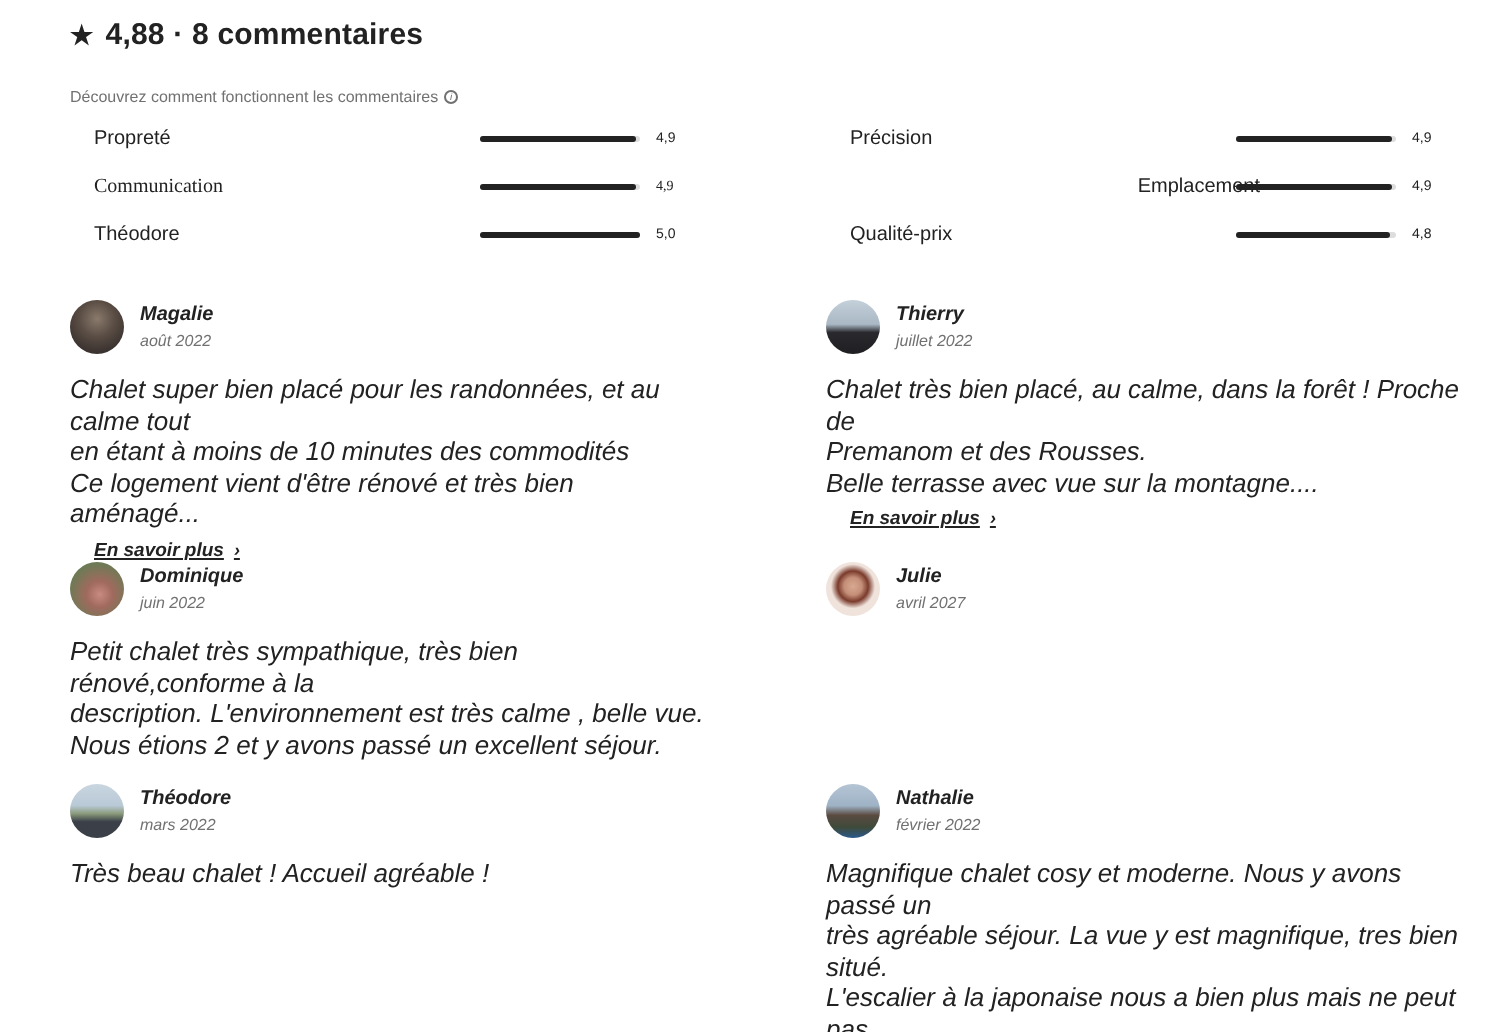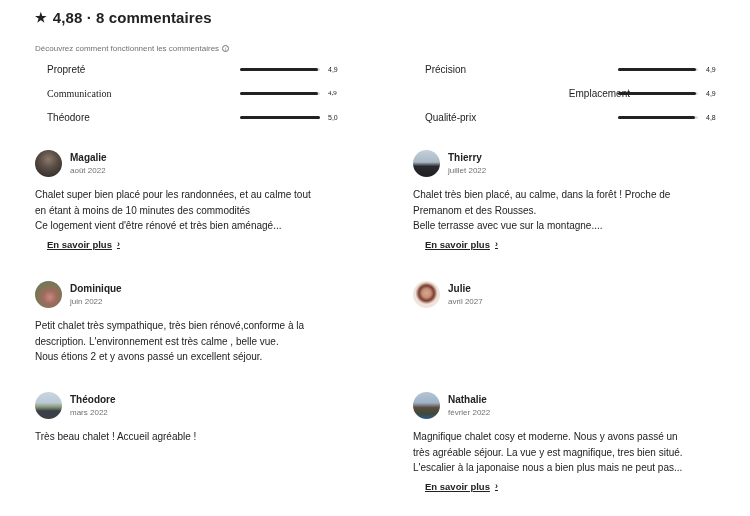--- a/index.html
+++ b/index.html
@@ -12,26 +12,26 @@
   .subtitle { font-size: 8px; color: #717171; margin-top: 18px; display: flex; align-items: center; gap: 3px; }
   .info-icon { display: inline-block; width: 7px; height: 7px; border: 0.8px solid #717171; border-radius: 50%; font-size: 5px; line-height: 6px; text-align: center; color: #717171; font-style: italic; }
 
   .ratings { position: absolute; top: 62px; left: 35px; width: 683px; }
   .rating-row { position: absolute; height: 14px; width: 305px; display: flex; align-items: center; padding-left: 12px; }
   .rating-label { font-size: 10px; color: #222; width: 205px; }
   .rating-bar { position: absolute; left: 205px; width: 80px; height: 3px; background: #dddddd; border-radius: 2px; }
   .rating-fill { height: 3px; background: #222222; border-radius: 2px; }
   .rating-value { position: absolute; left: 293px; font-size: 7px; color: #222; }
 
-  .review { position: absolute; width: 320px; }
+  .review { position: absolute; width: 320px; font-style: italic; }
   .review-head { display: flex; align-items: center; height: 28px; }
   .avatar { width: 27px; height: 27px; border-radius: 50%; margin-right: 8px; overflow: hidden; position: relative; }
   .reviewer-name { font-size: 10px; font-weight: 700; color: #222; }
   .review-date { font-size: 8px; color: #717171; margin-top: 3px; }
-  .review-text { font-size: 10px; color: #222; line-height: 15.5px; margin-top: 10px; white-space: pre-line; }
+  .review-text { font-size: 13px; color: #222; line-height: 15.5px; margin-top: 10px; white-space: pre-line; }
   .read-more { display: inline-flex; font-size: 9.5px; font-weight: 700; color: #222; text-decoration: underline; margin-top: 2px; cursor: pointer; padding-left: 12px; }
   .read-more .chev { font-size: 9px; margin-left: 5px; text-decoration: none; display: inline-block; }
 </style>
 </head>
 <body>
 
 <div class="header">
   <div class="title">
     <span class="star">★</span>
     <span>4,88 · 8 commentaires</span>

